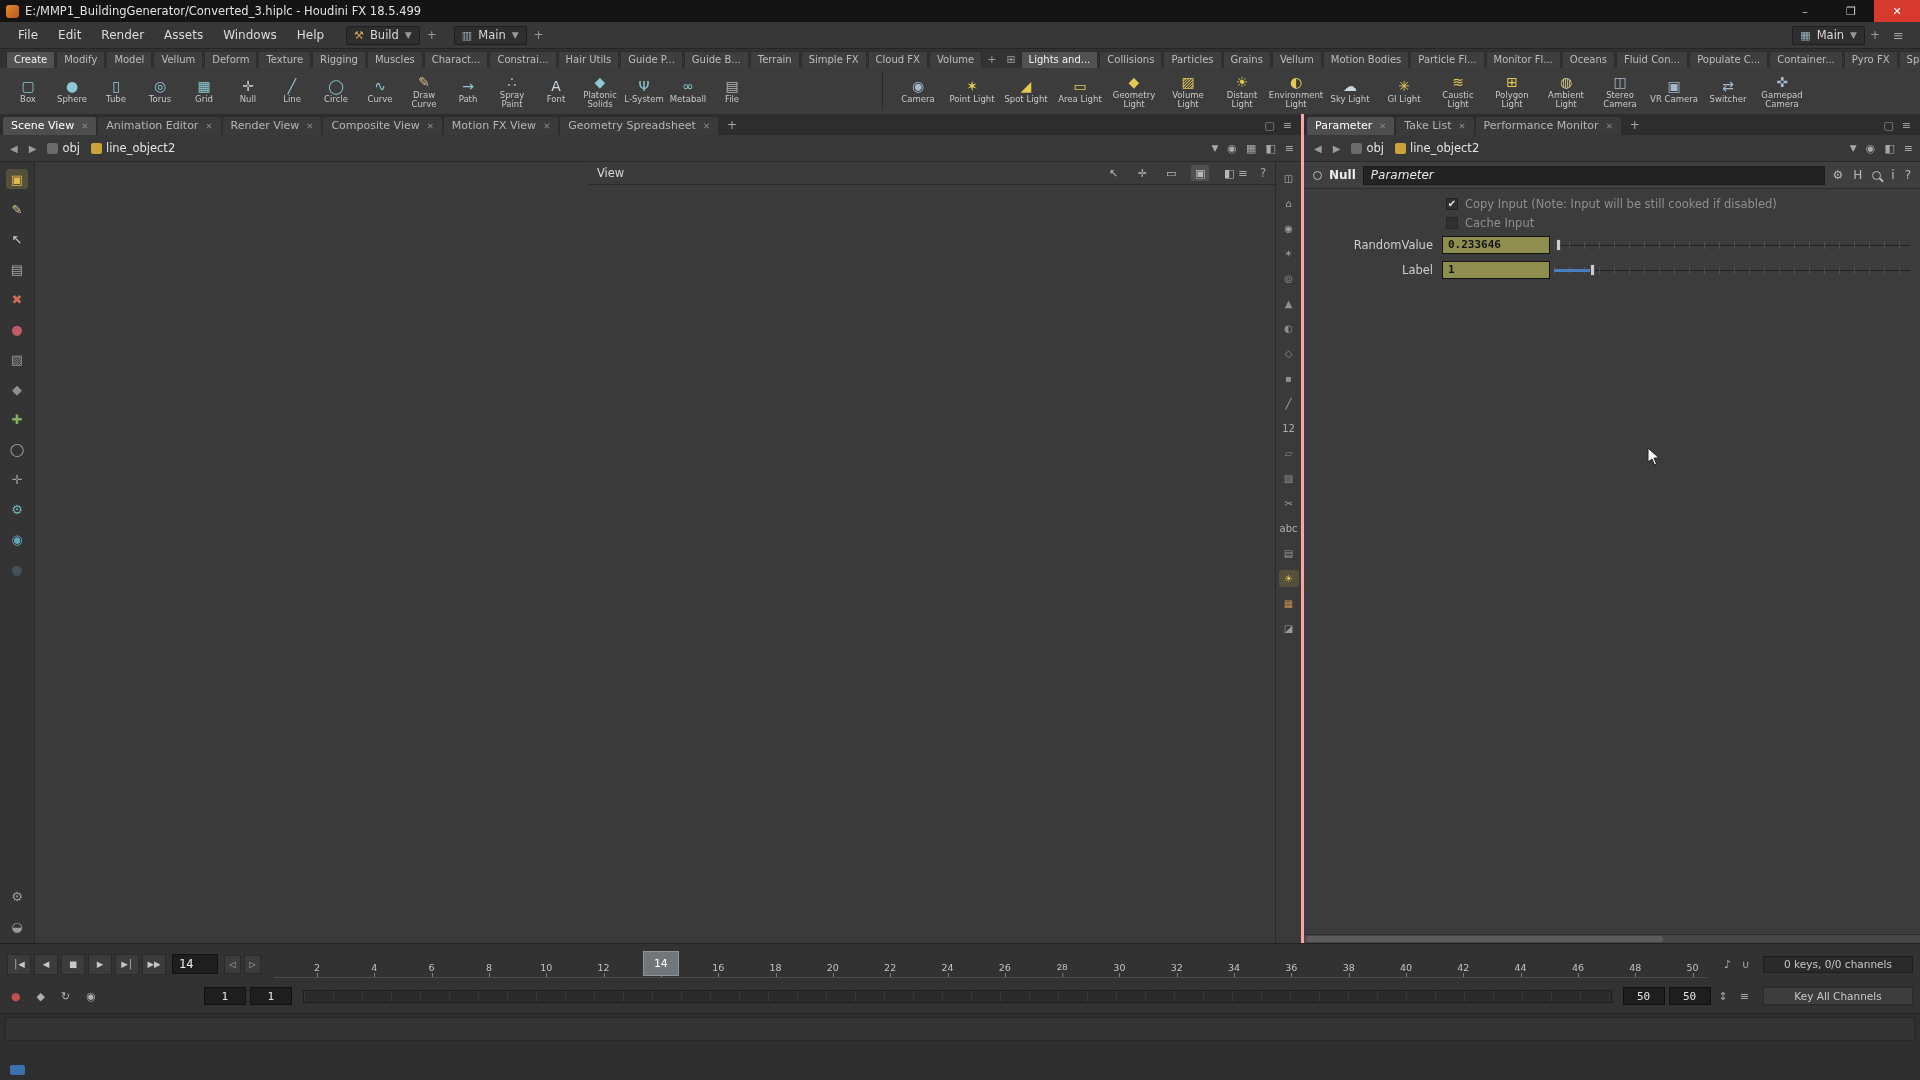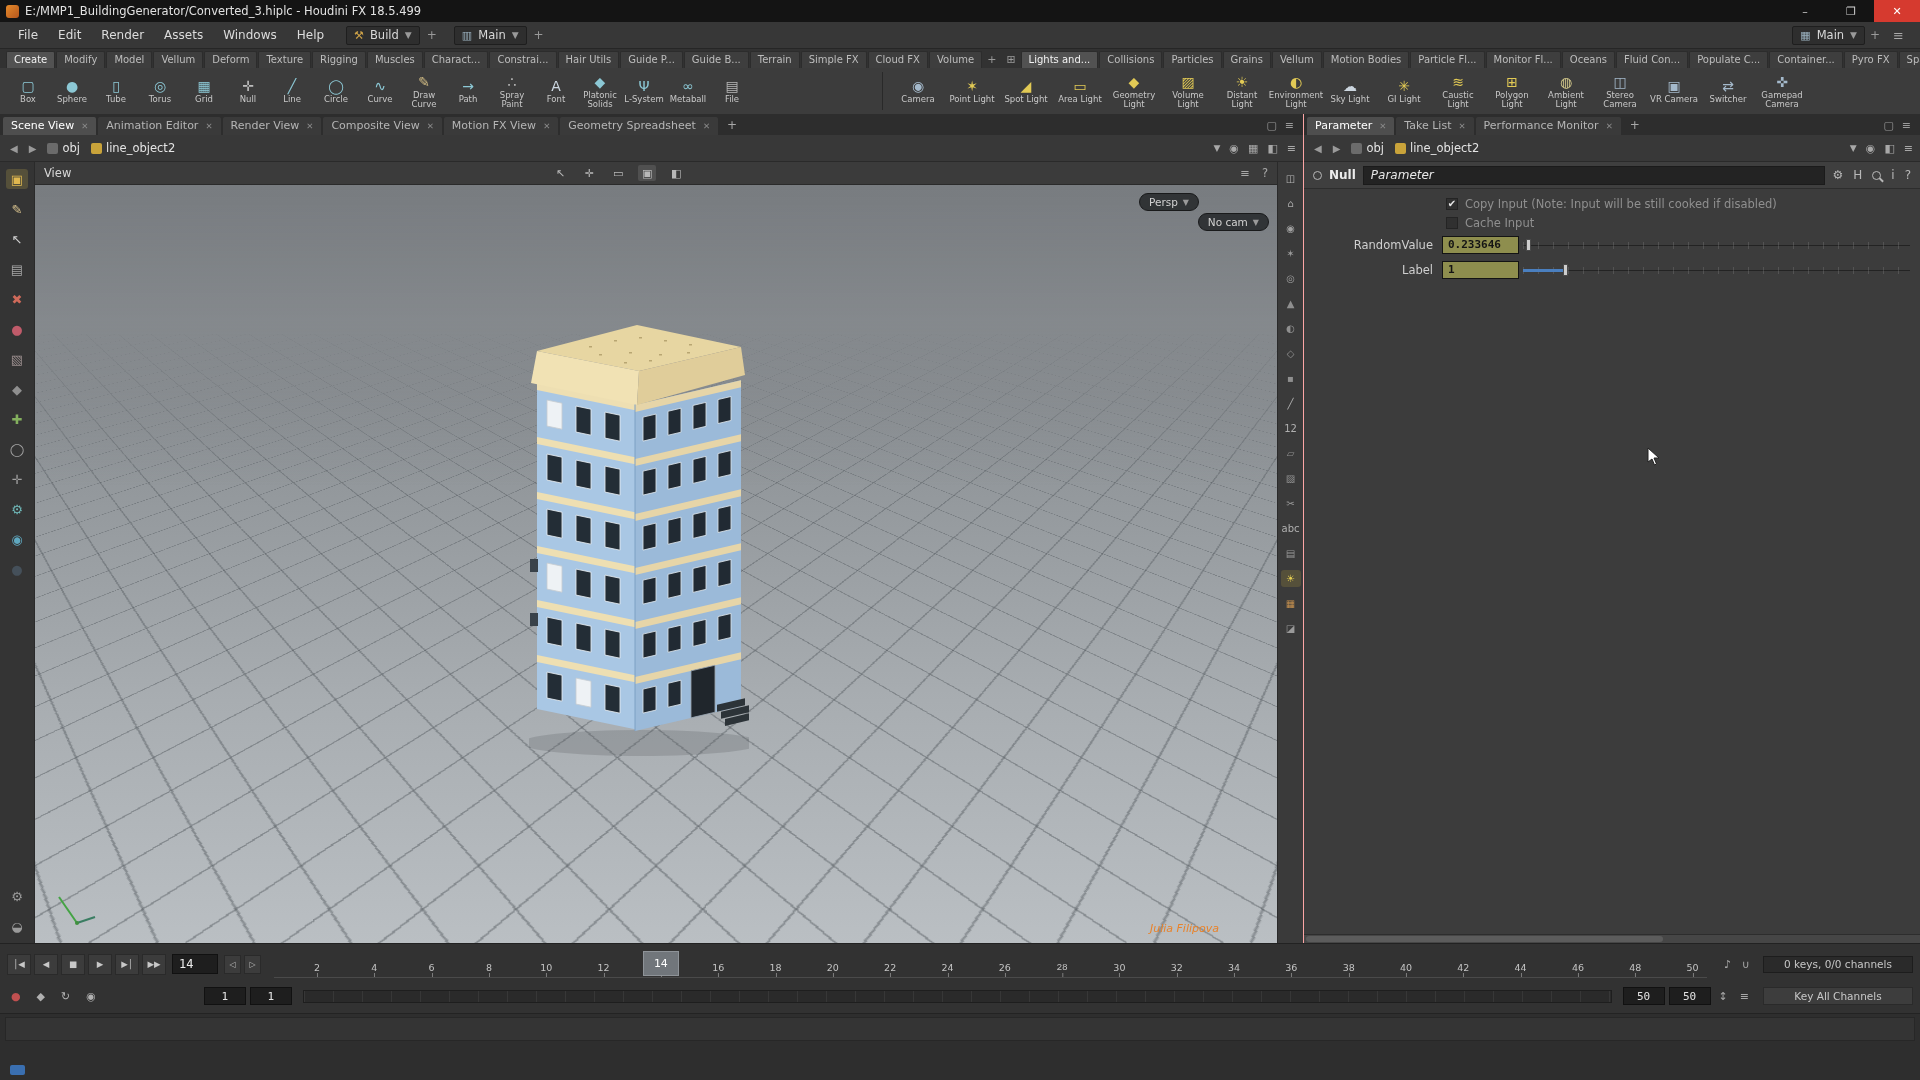--- a/index.html
+++ b/index.html
@@ -36,21 +36,21 @@
   .shelf-tools { height:46px; display:flex; align-items:center; padding:0 6px; }
   .toolsgroup { display:flex; }
   .tool { width:44px; display:flex; flex-direction:column; align-items:center; justify-content:center; gap:1px; padding:2px 0; }
   .toolsgroup.right .tool { width:54px; }
   .tool-icon { font-size:14px; line-height:16px; }
   .tool-label { font-size:8.5px; line-height:9px; color:#c8c8c8; text-align:center; }
   .tools-gap { width:120px; }
   .tools-sep { width:1px; height:38px; background:#292929; margin:0 8px; }
   
   .main { position:absolute; top:114px; bottom:137px; left:0; right:0; display:flex; }
-  .left-pane { width:1304px; display:flex; flex-direction:column; border-right:1px solid #fca5a5; }
+  .left-pane { width:1304px; display:flex; flex-direction:column; border-right:3px solid #fca5a5; }
   .right-pane { flex:1; display:flex; flex-direction:column; }
   .pane-tabs { height:21px; background:#2d2d2d; display:flex; align-items:flex-end; padding:0 3px; gap:2px; }
   .pane-tab { display:flex; align-items:center; gap:7px; font-size:11px; padding:2px 8px 3px; background:#3a3a3a; color:#b5b5b5; border-radius:2px 2px 0 0; white-space:nowrap; }
   .pane-tab.active { background:#4e4e4e; color:#ffffff; }
   .pane-tab .x { font-size:8.5px; color:#8a8a8a; }
   .tab-add { color:#a8a8a8; padding:0 7px 3px; font-size:12px; }
   .ptr-end { margin-left:auto; display:flex; gap:8px; padding:0 6px 3px; color:#9a9a9a; font-size:11px; }
   .path-bar { height:27px; background:#383838; border-bottom:1px solid #2a2a2a; display:flex; align-items:center; padding:0 7px; gap:5px; }
   .nav-arrow { color:#9a9a9a; font-size:10px; padding:0 3px; }
   .chip { display:flex; align-items:center; gap:4px; font-size:11.5px; color:#e4e4e4; padding:1px 3px; }
@@ -58,21 +58,21 @@
   .chip-ic.obj { background:#6b6b6b; }
   .chip-ic.geo { background:#c9a33a; }
   .path-spacer { flex:1; }
   .pb-icons { display:flex; gap:9px; color:#a8a8a8; font-size:11px; align-items:center; }
   
   .vp-wrap { flex:1; display:flex; position:relative; background:#3a3a3a; min-height:0; }
   .vp-left-strip { width:35px; background:#343434; border-right:1px solid #2a2a2a; display:flex; flex-direction:column; align-items:center; gap:10px; padding:7px 0; }
   .strip-icon { font-size:13px; line-height:15px; width:22px; height:20px; display:flex; align-items:center; justify-content:center; }
   .strip-icon.active { background:#55503a; border-radius:3px; }
   .strip-bottom { margin-top:auto; display:flex; flex-direction:column; gap:10px; align-items:center; }
-  .vp-main { flex:1; display:flex; flex-direction:column; min-width:0; }
+  .vp-main { flex:1; display:flex; flex-direction:column; min-width:0;align-items:flex-end; }
   .vp-header { height:23px; background:#3b3b3b; border-bottom:1px solid #2a2a2a; display:flex; align-items:center; padding:0 9px; font-size:11.5px; color:#d8d8d8; }
   .vph-center { margin-left:480px; display:flex; gap:11px; }
   .vph-ico { color:#b8b8b8; font-size:11px; width:18px; height:16px; display:flex; align-items:center; justify-content:center; }
   .vph-ico.active { background:#505050; border-radius:2px; }
   .vph-end { margin-left:auto; display:flex; gap:12px; color:#a8a8a8; }
   .vp-canvas { flex:1; position:relative; overflow:hidden;
     background:linear-gradient(180deg,#75797d 0%, #8d9296 32%, #a8adb1 68%, #babfc3 100%); }
   .vp-floor { position:absolute; left:50%; top:55%; width:4000px; height:2000px; margin-left:-2000px; margin-top:-1000px;
     transform:perspective(1000px) rotateX(60deg);
     background-image:
@@ -96,21 +96,21 @@
   .node-type { font-weight:bold; font-size:12px; color:#ececec; }
   .node-name-field { flex:1; height:19px; background:#232323; border:1px solid #1b1b1b; display:flex; align-items:center; padding:0 7px; font-style:italic; font-size:12px; color:#e8e8e8; }
   .ph-icons { display:flex; gap:10px; align-items:center; color:#b8b8b8; font-size:12px; }
   .icon-mag { width:9px; height:9px; border:1.5px solid #b8b8b8; border-radius:50%; position:relative; display:inline-block; }
   .icon-mag::after { content:""; position:absolute; width:5px; height:1.5px; background:#b8b8b8; transform:rotate(45deg); right:-4px; bottom:-2px; }
   .param-body { flex:1; position:relative; padding-top:5px; }
   .check-row { display:flex; align-items:center; gap:7px; padding:2px 0 2px 142px; color:#8f8f8f; font-size:11.5px; height:19px; }
   .checkbox { width:12px; height:12px; background:#303030; border:1px solid #242424; display:flex; align-items:center; justify-content:center; font-size:10px; color:#e8e8e8; }
   .param-row { display:flex; align-items:center; height:25px; }
   .param-label { width:138px; text-align:right; padding-right:9px; font-size:11.5px; color:#cfcfcf; }
-  .param-field { width:77px; height:18px; background:#1d1d1d; border:1px solid #141414; color:#e8e8e8; font-family:"DejaVu Sans Mono", monospace; font-size:11px; font-weight:bold; display:flex; align-items:center; padding:0 5px; }
+  .param-field { width:108px; height:18px; background:#1d1d1d; border:1px solid #141414; color:#e8e8e8; font-family:"DejaVu Sans Mono", monospace; font-size:11px; font-weight:bold; display:flex; align-items:center; padding:0 5px; }
   .param-field.keyed { background:#8e8e4e; color:#141414; }
   .param-slider { flex:1; height:14px; position:relative; margin:0 10px 0 4px; }
   .param-slider::before { content:""; position:absolute; left:0; right:0; top:7px; height:1px; background:#232323; }
   .param-slider::after { content:""; position:absolute; left:0; right:0; top:4px; height:7px;
     background:repeating-linear-gradient(90deg, rgba(165,165,165,0.22) 0px, rgba(165,165,165,0.22) 1px, transparent 1px, transparent 15px); }
   .slider-fill { position:absolute; top:6px; height:3px; left:0; background:#4a7fbf; z-index:1; }
   .slider-handle { position:absolute; top:1px; width:5px; height:12px; background:#cdcdcd; border:1px solid #4a4a4a; margin-left:-3px; z-index:2; }
   .param-scrollbar { height:9px; background:#464646; border-top:1px solid #2d2d2d; position:relative; }
   .param-scrollbar .thumb { position:absolute; left:2px; top:1px; bottom:1px; width:58%; background:#5c5c5c; border-radius:3px; }
   .mouse-cursor { position:absolute; left:343px; top:258px; z-index:5; }

